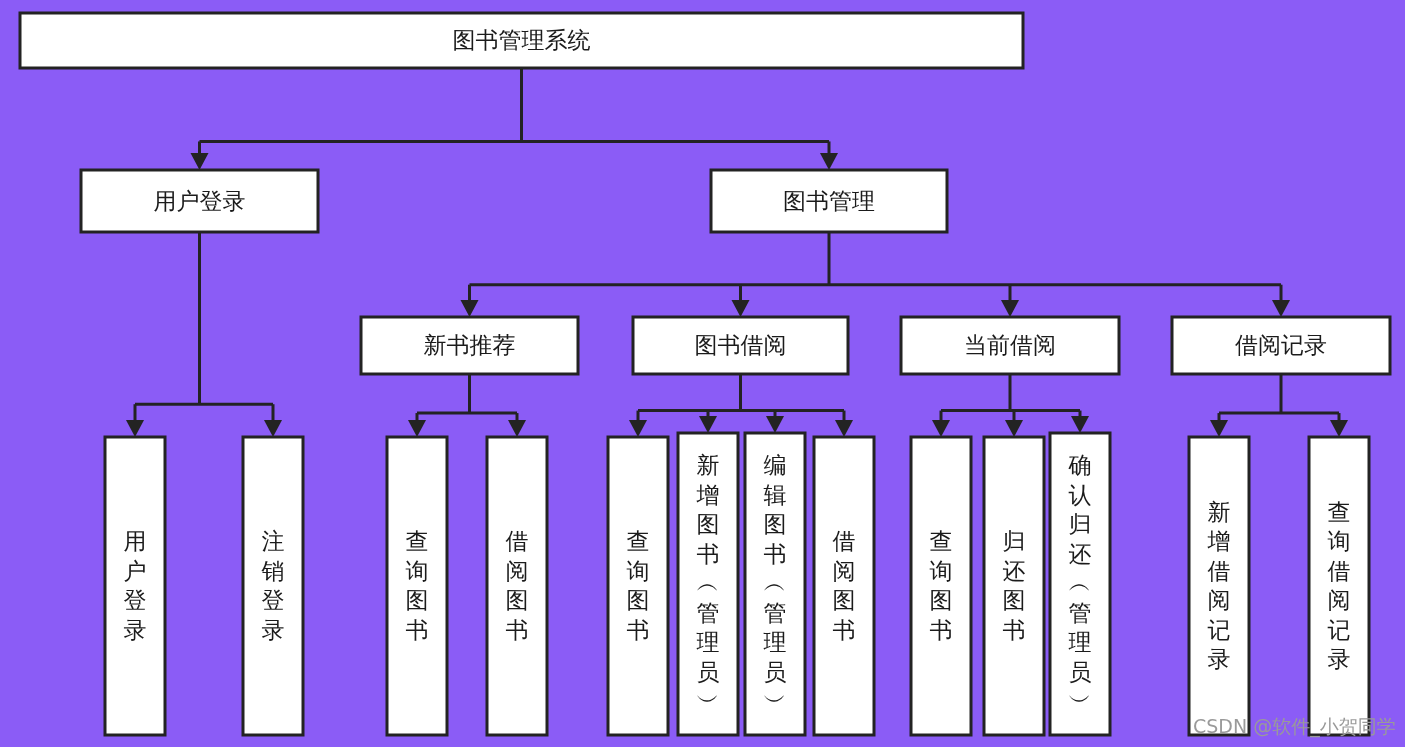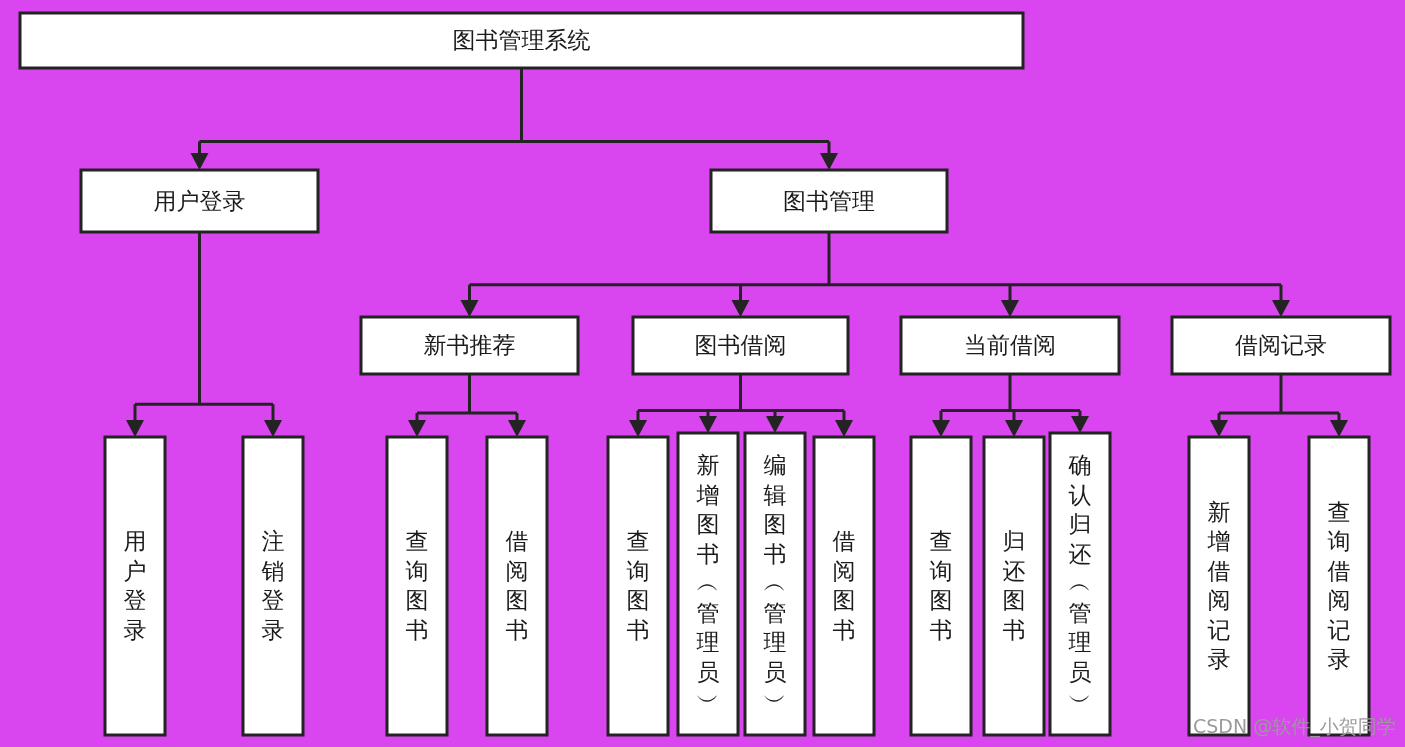--- a/index.html
+++ b/index.html
@@ -11,21 +11,21 @@
   body {
     width: 1405px;
     height: 747px;
     overflow: hidden;
     font-family: "DejaVu Sans", "Liberation Sans", sans-serif;
   }
   #diagram-root {
     position: relative;
     width: 1405px;
     height: 747px;
-    background: #d946ef;
+    background: #8b5cf6;
   }
   svg.diagram-canvas {
     position: absolute;
     top: 0;
     left: 0;
     width: 1405px;
     height: 747px;
     display: block;
   }
   .node-rect {

